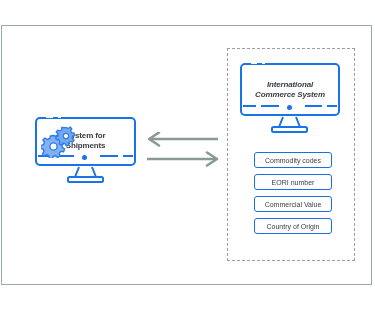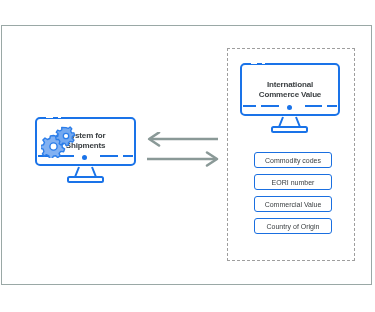--- a/index.html
+++ b/index.html
@@ -94,21 +94,21 @@
   }
 
   
   #left-monitor { left: 35px; top: 117px; width: 104px; height: 64px; }
   #left-monitor .screen { width: 101px; height: 49px; }
   #left-monitor .screen-title { top: 12px; font-size: 8px; }
   #left-monitor .screen-divider { left: 3px; top: 38px; width: 95px; }
   #left-monitor .screen-dot { left: 47px; top: 38px; }
 
   
-  #right-monitor { left: 240px; top: 63px; width: 102px; height: 66px; }
+  #right-monitor { left: 240px; top: 63px; width: 102px; height: 66px; font-style: italic; }
   #right-monitor .screen { width: 100px; height: 53px; }
   #right-monitor .screen-title { top: 15px; font-size: 8px; }
   #right-monitor .screen-divider { left: 3px; top: 42px; width: 94px; }
   #right-monitor .screen-dot { left: 47px; top: 42px; }
 
   
   .gears {
     position: absolute;
     left: 41px;
     top: 126px;
@@ -199,21 +199,21 @@
         <line x1="1" y1="27" x2="70" y2="27" stroke="#8a9997" stroke-width="2.6"></line>
         <polyline points="61,20.5 71,27 61,33.5" fill="none" stroke="#8a9997" stroke-width="2.6" stroke-linejoin="round" stroke-linecap="round"></polyline>
       </g>
     </svg>
   </div>
 
   <div class="monitor" id="right-monitor">
     <div class="screen">
       <div class="screen-title">
         <div>International</div>
-        <div>Commerce Value</div>
+        <div>Commerce System</div>
       </div>
     </div>
 
     <div class="bezel-dash" style="left:11px; top:-1px; width:6px;"></div>
     <div class="bezel-dash" style="left:22px; top:-1px; width:3px;"></div>
     <div class="screen-divider">
       <span class="gap" style="left:13px; width:5px;"></span>
       <span class="gap" style="left:36px; width:26px;"></span>
       <span class="gap" style="left:79px; width:5px;"></span>
     </div>

